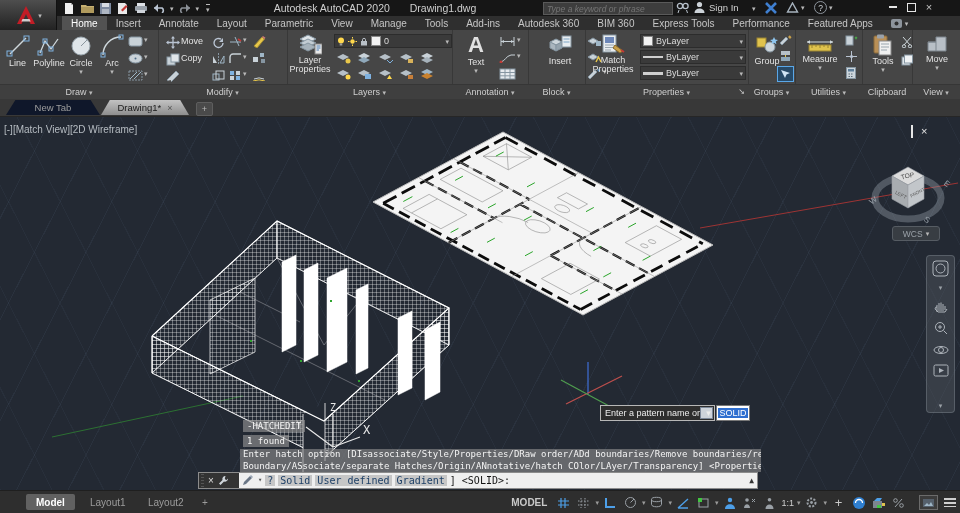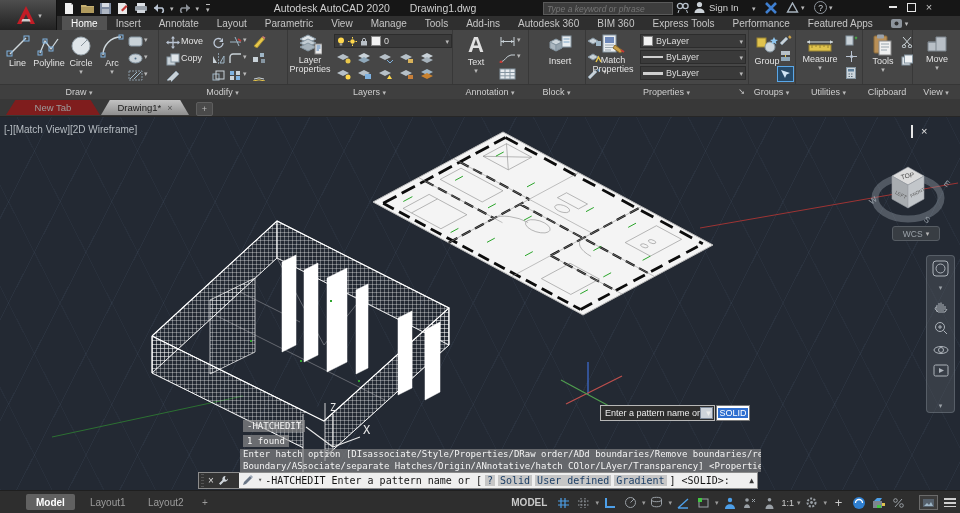--- a/index.html
+++ b/index.html
@@ -32,21 +32,21 @@
   .t{position:absolute;text-align:center;color:#e3e3e3;font-size:9px;line-height:9px;}
   .t .lbl{margin-top:1px;}
   .mi{position:absolute;display:flex;align-items:flex-start;gap:1px;}
   .drop{display:flex;align-items:center;background:#3a3a3a;border:1px solid #2c2c2c;height:12px;font-size:9px;color:#dcdcdc;padding:0 2px;gap:3px;}
   .sw{width:8px;height:8px;background:#f2f2f2;border:1px solid #888;}
   .lineglyph{width:26px;height:2px;background:#cfcfcf;}
   
   .filetabs{left:0;top:99px;width:960px;height:17px;background:#383838;border-bottom:1px solid #262626;z-index:20;}
   .ftab{position:absolute;top:1px;height:15px;display:flex;align-items:center;justify-content:center;
         font-size:9.5px;clip-path:polygon(10% 0,90% 0,100% 100%,0 100%);}
-  .ftab.inactive{background:#7f1d1d;color:#9d9d9d;}
+  .ftab.inactive{background:#0f172a;color:#9d9d9d;}
   .ftab.active{background:linear-gradient(#c2c2c2,#8e8e8e);color:#1b1b1b;}
   
   .drawarea{left:0;top:116px;width:960px;height:374px;background:#232933;
     background-image:
       repeating-linear-gradient(117deg, rgba(130,160,200,.07) 0 1px, transparent 1px 46px),
       repeating-linear-gradient(63deg, rgba(130,160,200,.05) 0 1px, transparent 1px 46px);}
   .vplabel{left:4px;top:124px;font-size:10px;color:#b6bcc2;z-index:5;}
   .vpbtns{left:903px;top:126px;display:flex;gap:8px;z-index:5;color:#e6e6e6;font-size:10px;align-items:center;}
   .sqr{width:7px;height:7px;border:1px solid #e6e6e6;}
   .minbar{width:8px;height:2px;background:#e6e6e6;}
@@ -803,21 +803,20 @@
       <svg width="11" height="11">
           <path d="M7.5 1a3 3 0 0 0-3 4L1 8.5 2.5 10 6 6.5a3 3 0 0 0 4-3L8.2 5.2 6.8 3.8Z" fill="#cfd5db"></path>
         </svg>
     </div>
     <div class="cmdmain">
       <svg width="13" height="11">
           <path d="M1 10l1-3 6-6 2 2-6 6Z" fill="#6a7686"></path>
           <path d="M8 1l2 2 1-1-2-2Z" fill="#9aa6b6"></path>
         </svg>
       <span class="dd" style="color:#555">▾</span>
-      <span>-HATCHEDIT Enter a pattern name or [</span>
       <span class="opt">?</span>
       <span class="opt">Solid</span>
       <span class="opt">User defined</span>
       <span class="opt">Gradient</span>
       <span>] &lt;SOLID&gt;:</span>
       <span class="cmdup">▲</span>
     </div>
   </div>
 
   <div class="abs statusbar">

